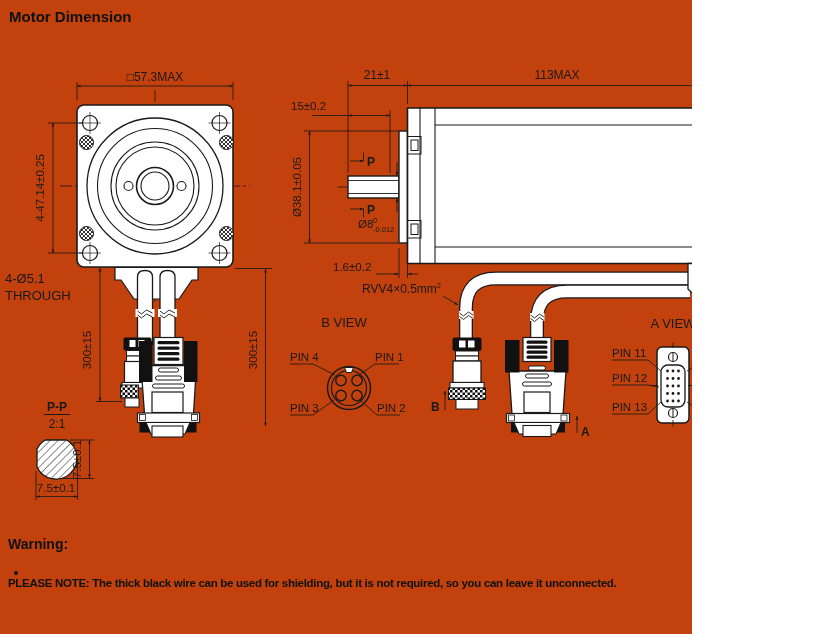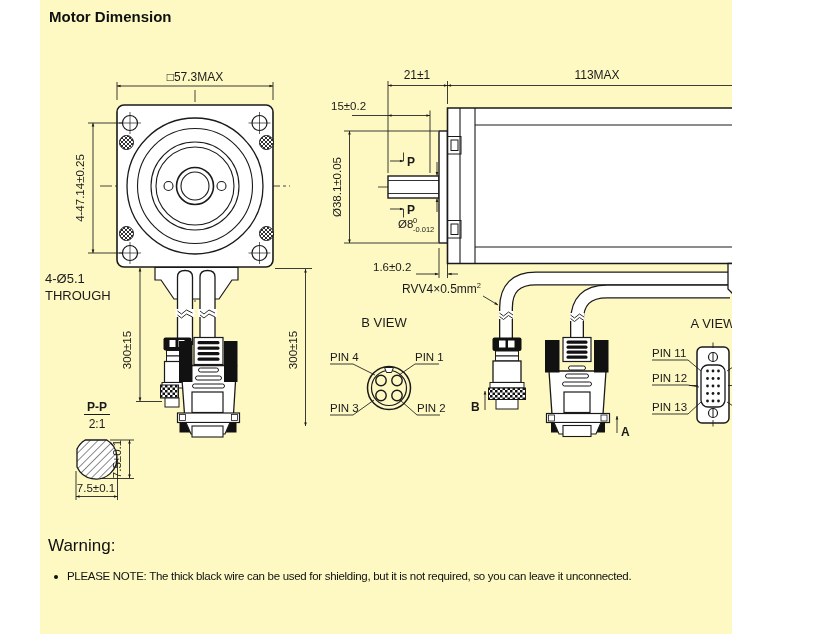--- a/index.html
+++ b/index.html
@@ -1,32 +1,32 @@
 <!DOCTYPE html>
 <html><head>
 <meta charset="utf-8">
 <style>
   html,body{margin:0;padding:0;background:#fff;}
-  .page{position:relative;width:692px;height:634px;background:#fef9c3;overflow:hidden;
-        font-family:"Liberation Sans",sans-serif;color:#1a1a1a;margin-left:40px;}
+  .page{position:relative;width:692px;height:634px;background:#c2410c;overflow:hidden;
+        font-family:"Liberation Sans",sans-serif;color:#1a1a1a;}
   .page-title{position:absolute;left:9px;top:8px;font-size:15px;font-weight:bold;color:#0f1111;}
   svg{position:absolute;left:0;top:0;}
   .ln{stroke:#1a1a1a;fill:none;}
   .w{fill:#fff;}
   .bk{fill:#111;}
   .dim{stroke:#1a1a1a;stroke-width:.85;fill:none;}
   .cl{stroke:#1a1a1a;stroke-width:.8;fill:none;stroke-dasharray:12 3 3 3;}
   .t{font-family:"Liberation Sans",sans-serif;font-size:11.5px;fill:#1a1a1a;}
   .t13{font-size:13px;}
   .t12{font-size:12px;}
   .mid{text-anchor:middle;}
   .warning{position:absolute;left:8px;top:536px;width:808px;color:#0f1111;}
-  .warning h2{font-size:17px;font-weight:normal;margin:0 0 12px 0;}
+  .warning h2{font-size:14px;font-weight:bold;margin:0 0 12px 0;}
   .bullets{display:flex;flex-direction:column;gap:3px;}
-  .bullet{display:flex;font-size:11.5px;font-weight:normal;line-height:1.55;letter-spacing:-0.3px;}
+  .bullet{display:flex;font-size:11.5px;font-weight:bold;line-height:1.55;letter-spacing:-0.3px;flex-direction:column;}
   .bullet .dot{flex:0 0 auto;width:4px;height:4px;border-radius:50%;background:#0f1111;margin:7px 9px 0 6px;}
 </style>
 </head>
 <body>
 
 <div class="page">
   <div class="page-title">Motor Dimension</div>
 
   <svg width="823" height="532" viewBox="0 0 823 532">
     <defs>

